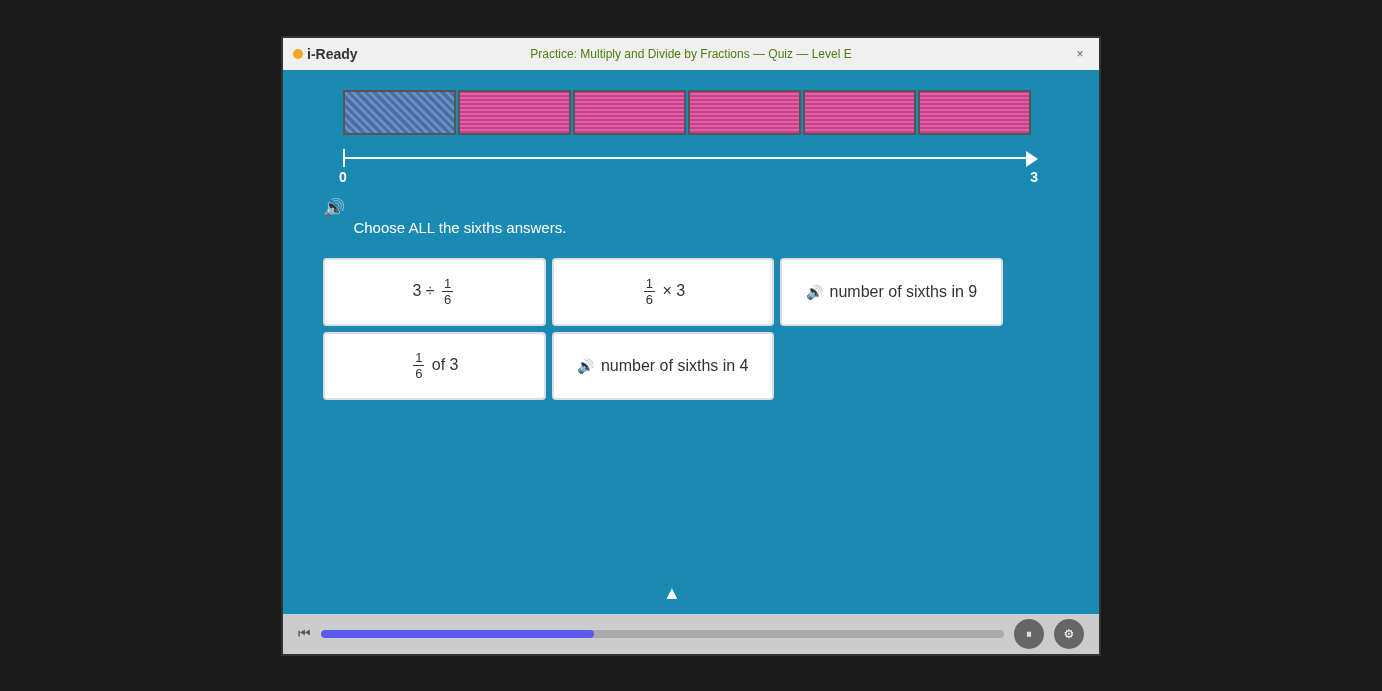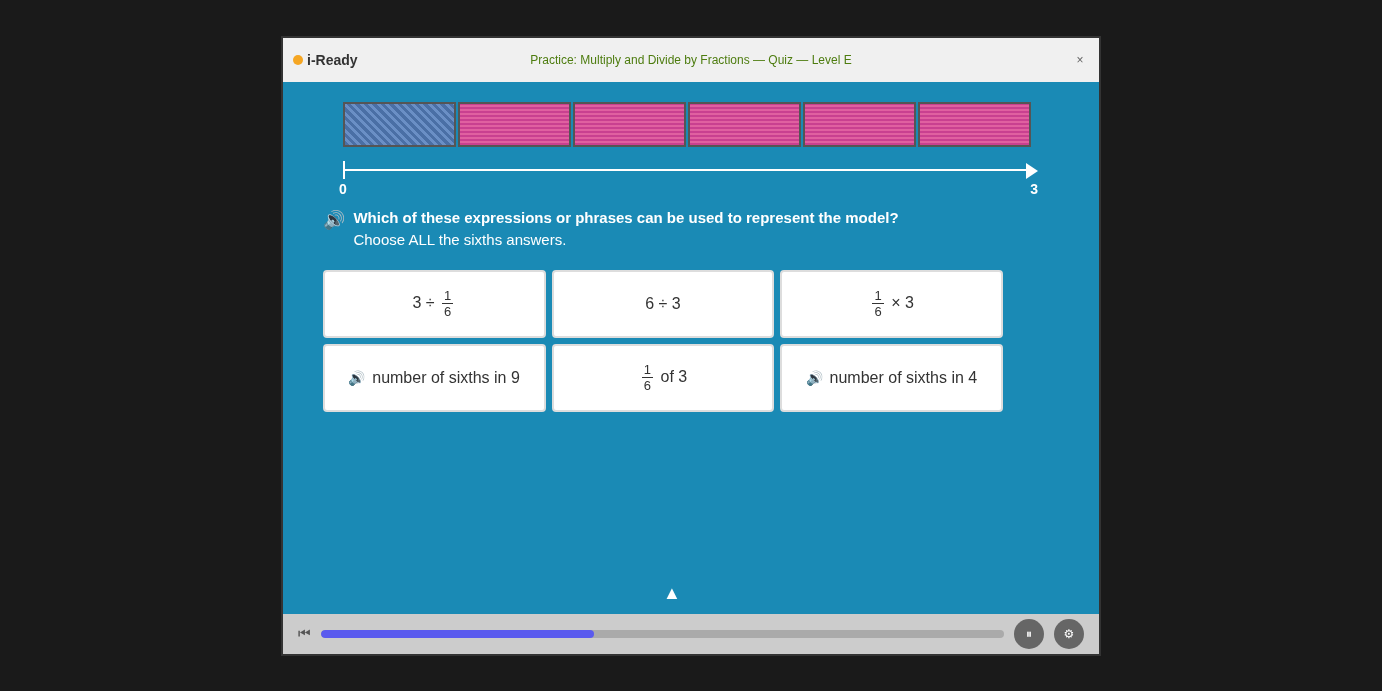--- a/index.html
+++ b/index.html
@@ -18,21 +18,21 @@
     .screen {
       width: 820px;
       height: 620px;
       background: #1a8ab5;
       position: relative;
       border: 2px solid #333;
     }
 
     .title-bar {
       background: #f0f0f0;
-      height: 44px;
+      height: 32px;
       display: flex;
       align-items: center;
       padding: 0 10px;
       position: relative;
     }
 
     .iready-logo {
       display: flex;
       align-items: center;
       gap: 4px;
@@ -345,39 +345,36 @@
         <div class="number-line-axis"></div>
         <div class="number-line-arrow"></div>
         <div class="number-line-label-0">0</div>
         <div class="number-line-label-3">3</div>
       </div>
     </div>
 
     <div class="question-area">
       <span class="speaker-icon">🔊</span>
       <div class="question-text">
-        <strong>Which of these expressions or phrases can be used to represent the model?</strong><br>
+        <br>
         <span>Choose ALL the sixths answers.</span>
       </div>
     </div>
 
     <div class="answer-grid">
 
       <div class="answer-cell">
         <span class="math-text">
           3 ÷ <span class="fraction">
               <span class="num">1</span>
               <span class="den">6</span>
             </span>
         </span>
       </div>
 
-      <div class="answer-cell">
-        <span class="math-text">6 ÷ 3</span>
-      </div>
 
       <div class="answer-cell">
         <span class="math-text">
           <span class="fraction">
               <span class="num">1</span>
               <span class="den">6</span>
             </span> × 3
         </span>
       </div>
 

